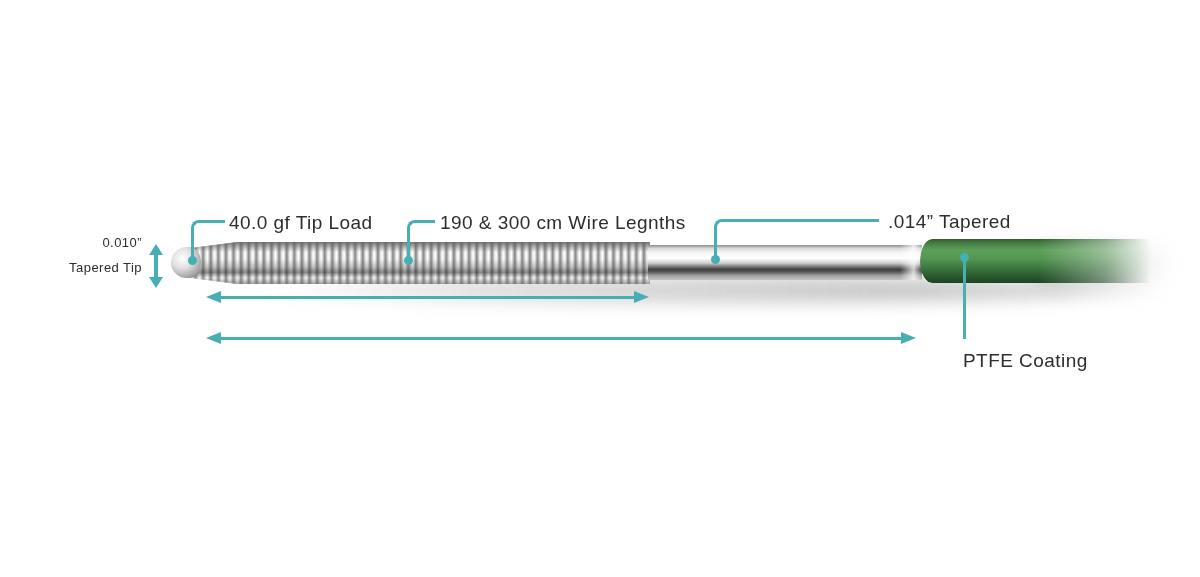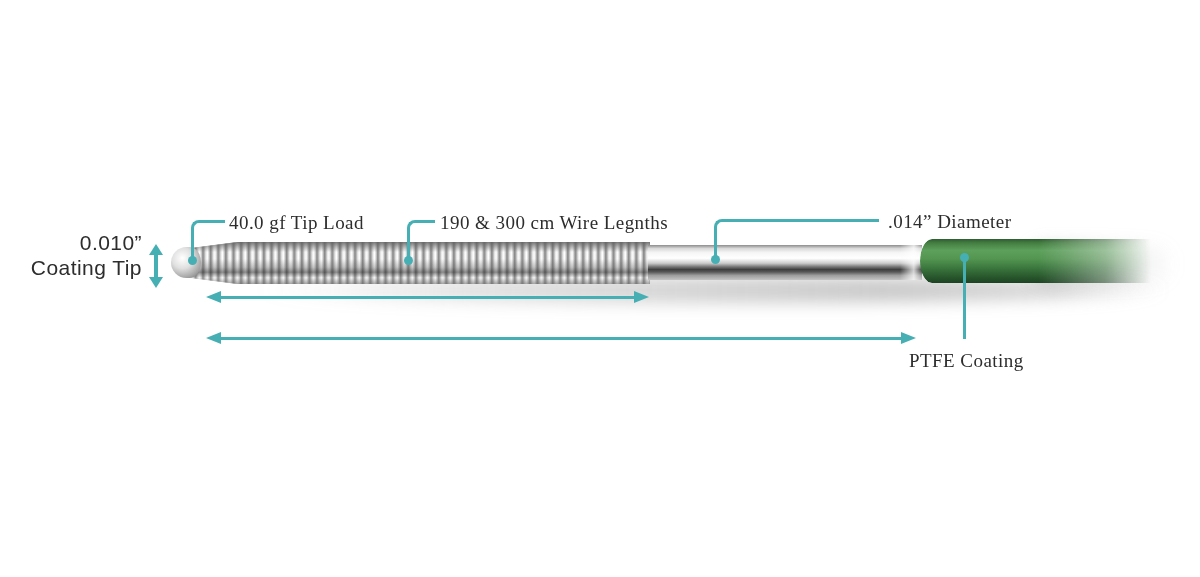--- a/index.html
+++ b/index.html
@@ -12,27 +12,26 @@
     color:var(--text,#2d2d2d);
   }
   .lbl{
     position:absolute;
     font-size:19px;
     font-weight:500;
     letter-spacing:.45px;
     color:var(--text,#2d2d2d);
     white-space:nowrap;
     z-index:7;
-    font-family:Liberation Serif, serif;
   }
   
   .tapered-block{
     position:absolute;left:18px;top:230px;width:124px;
     text-align:right;line-height:25px;z-index:7;
-    font-size:21px;font-weight:500;letter-spacing:.45px;white-space:nowrap;
+    font-size:13px;font-weight:500;letter-spacing:.45px;white-space:nowrap;
   }
   
   .varrow{position:absolute;left:149px;top:244px;width:14px;height:44px;
     display:flex;flex-direction:column;align-items:center;z-index:6;}
   .varrow .head-up{width:0;height:0;border-left:7px solid transparent;
     border-right:7px solid transparent;border-bottom:11px solid var(--accent,#45afb4);}
   .varrow .vline{width:3.5px;flex:1;background:var(--accent,#45afb4);}
   .varrow .head-down{width:0;height:0;border-left:7px solid transparent;
     border-right:7px solid transparent;border-top:11px solid var(--accent,#45afb4);}
   
@@ -114,21 +113,21 @@
     border-top:6.5px solid transparent;border-bottom:6.5px solid transparent;
     border-left:15px solid var(--accent,#45afb4);}
 </style>
 </head>
 <body>
 
 <div class="canvas">
 
   <div class="tapered-block">
     <div>0.010”</div>
-    <div>Coating Tip</div>
+    <div>Tapered Tip</div>
   </div>
 
   <div class="varrow">
     <div class="head-up"></div>
     <div class="vline"></div>
     <div class="head-down"></div>
   </div>
 
   <div class="wire-shadow"></div>
   <div class="wire-tail"></div>
@@ -140,25 +139,25 @@
   <div class="elbow" style="left:191px;top:220px;width:31px;height:40px;"></div>
   <div class="dot" style="left:188px;top:256px;"></div>
   <div class="lbl" style="left:229px;top:212px;">40.0 gf Tip Load</div>
 
   <div class="elbow" style="left:407px;top:220px;width:25px;height:40px;"></div>
   <div class="dot" style="left:404px;top:256px;"></div>
   <div class="lbl" style="left:440px;top:212px;">190 &amp; 300 cm Wire Legnths</div>
 
   <div class="elbow" style="left:714px;top:219px;width:162px;height:40px;"></div>
   <div class="dot" style="left:711px;top:255px;"></div>
-  <div class="lbl" style="left:888px;top:211px;">.014” Diameter</div>
+  <div class="lbl" style="left:888px;top:211px;">.014” Tapered</div>
 
   <div class="vleader" style="left:963px;top:258px;height:81px;"></div>
   <div class="dot" style="left:960px;top:253px;"></div>
-  <div class="lbl" style="left:909px;top:350px;">PTFE Coating</div>
+  <div class="lbl" style="left:963px;top:350px;">PTFE Coating</div>
 
   <div class="harrow" style="left:206px;top:291px;width:443px;">
     <div class="head-left"></div>
     <div class="hline"></div>
     <div class="head-right"></div>
   </div>
 
   <div class="harrow" style="left:206px;top:332px;width:710px;">
     <div class="head-left"></div>
     <div class="hline"></div>

